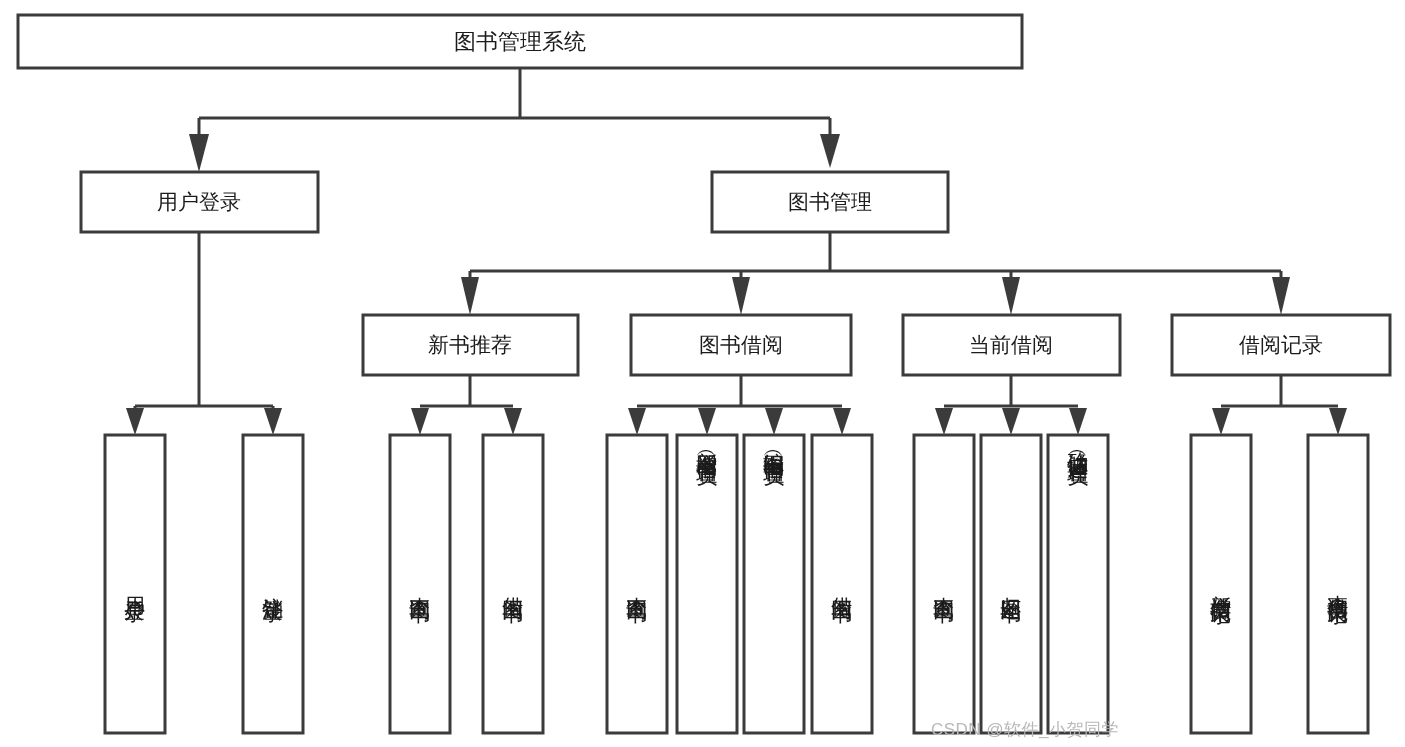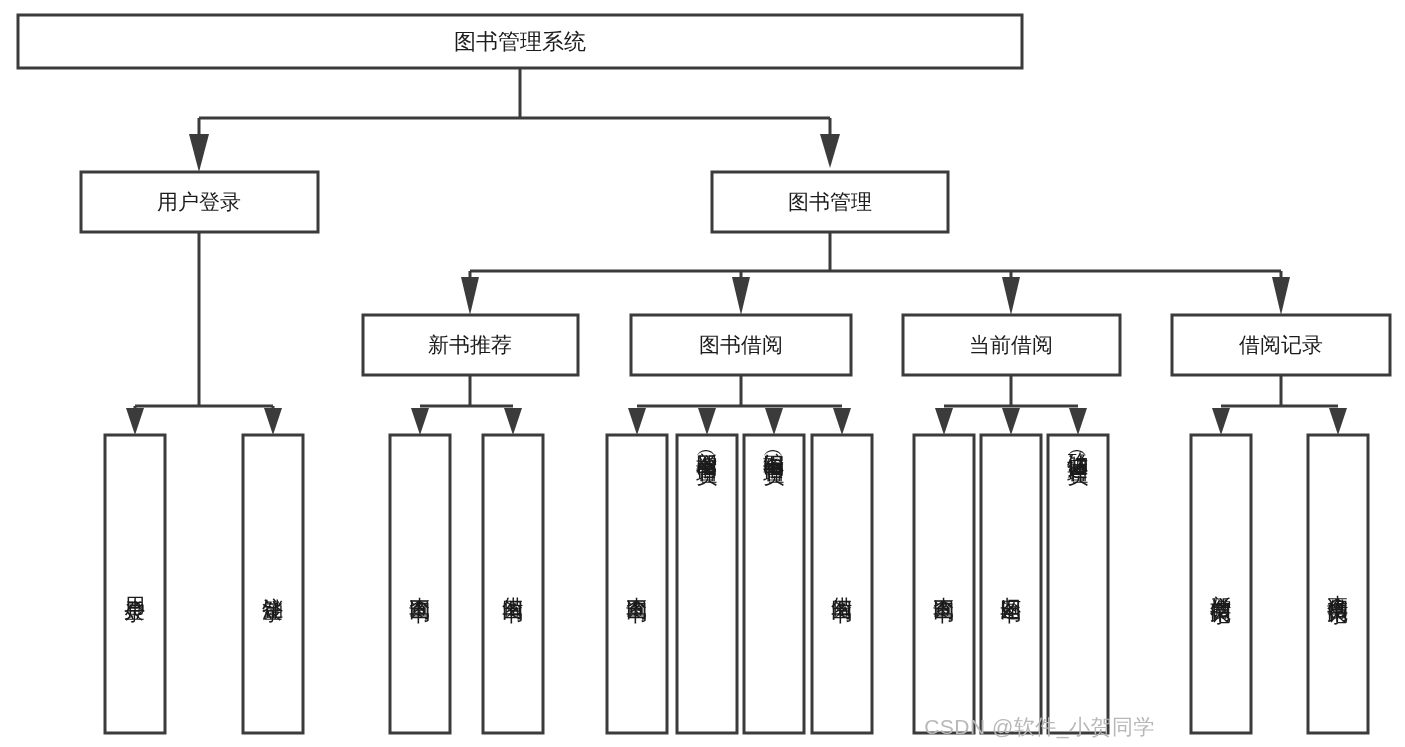--- a/index.html
+++ b/index.html
@@ -12,21 +12,20 @@
     width: 1405px;
     height: 747px;
     font-family: "Liberation Sans", "DejaVu Sans", sans-serif;
     overflow: hidden;
     position: relative;
   }
   #diagram-root {
     position: relative;
     width: 1127px;
     height: 747px;
-    padding-left: 36px;
   }
   svg.flow {
     position: absolute;
     top: 0;
     left: 0;
     width: 1405px;
     height: 747px;
     display: block;
   }
   .node-box {
@@ -69,21 +68,21 @@
     line-height: 1.32;
     letter-spacing: 2px;
     color: #1b1b1b;
     white-space: nowrap;
   }
   .watermark {
     position: absolute;
     right: 8px;
     bottom: 6px;
     font-family: "Liberation Sans", "DejaVu Sans", sans-serif;
-    font-size: 21px;
+    font-size: 17px;
     color: #b8b8b8;
     letter-spacing: 0.5px;
     white-space: nowrap;
   }
 </style>
 </head>
 <body>
 
 <div id="diagram-root">
 

